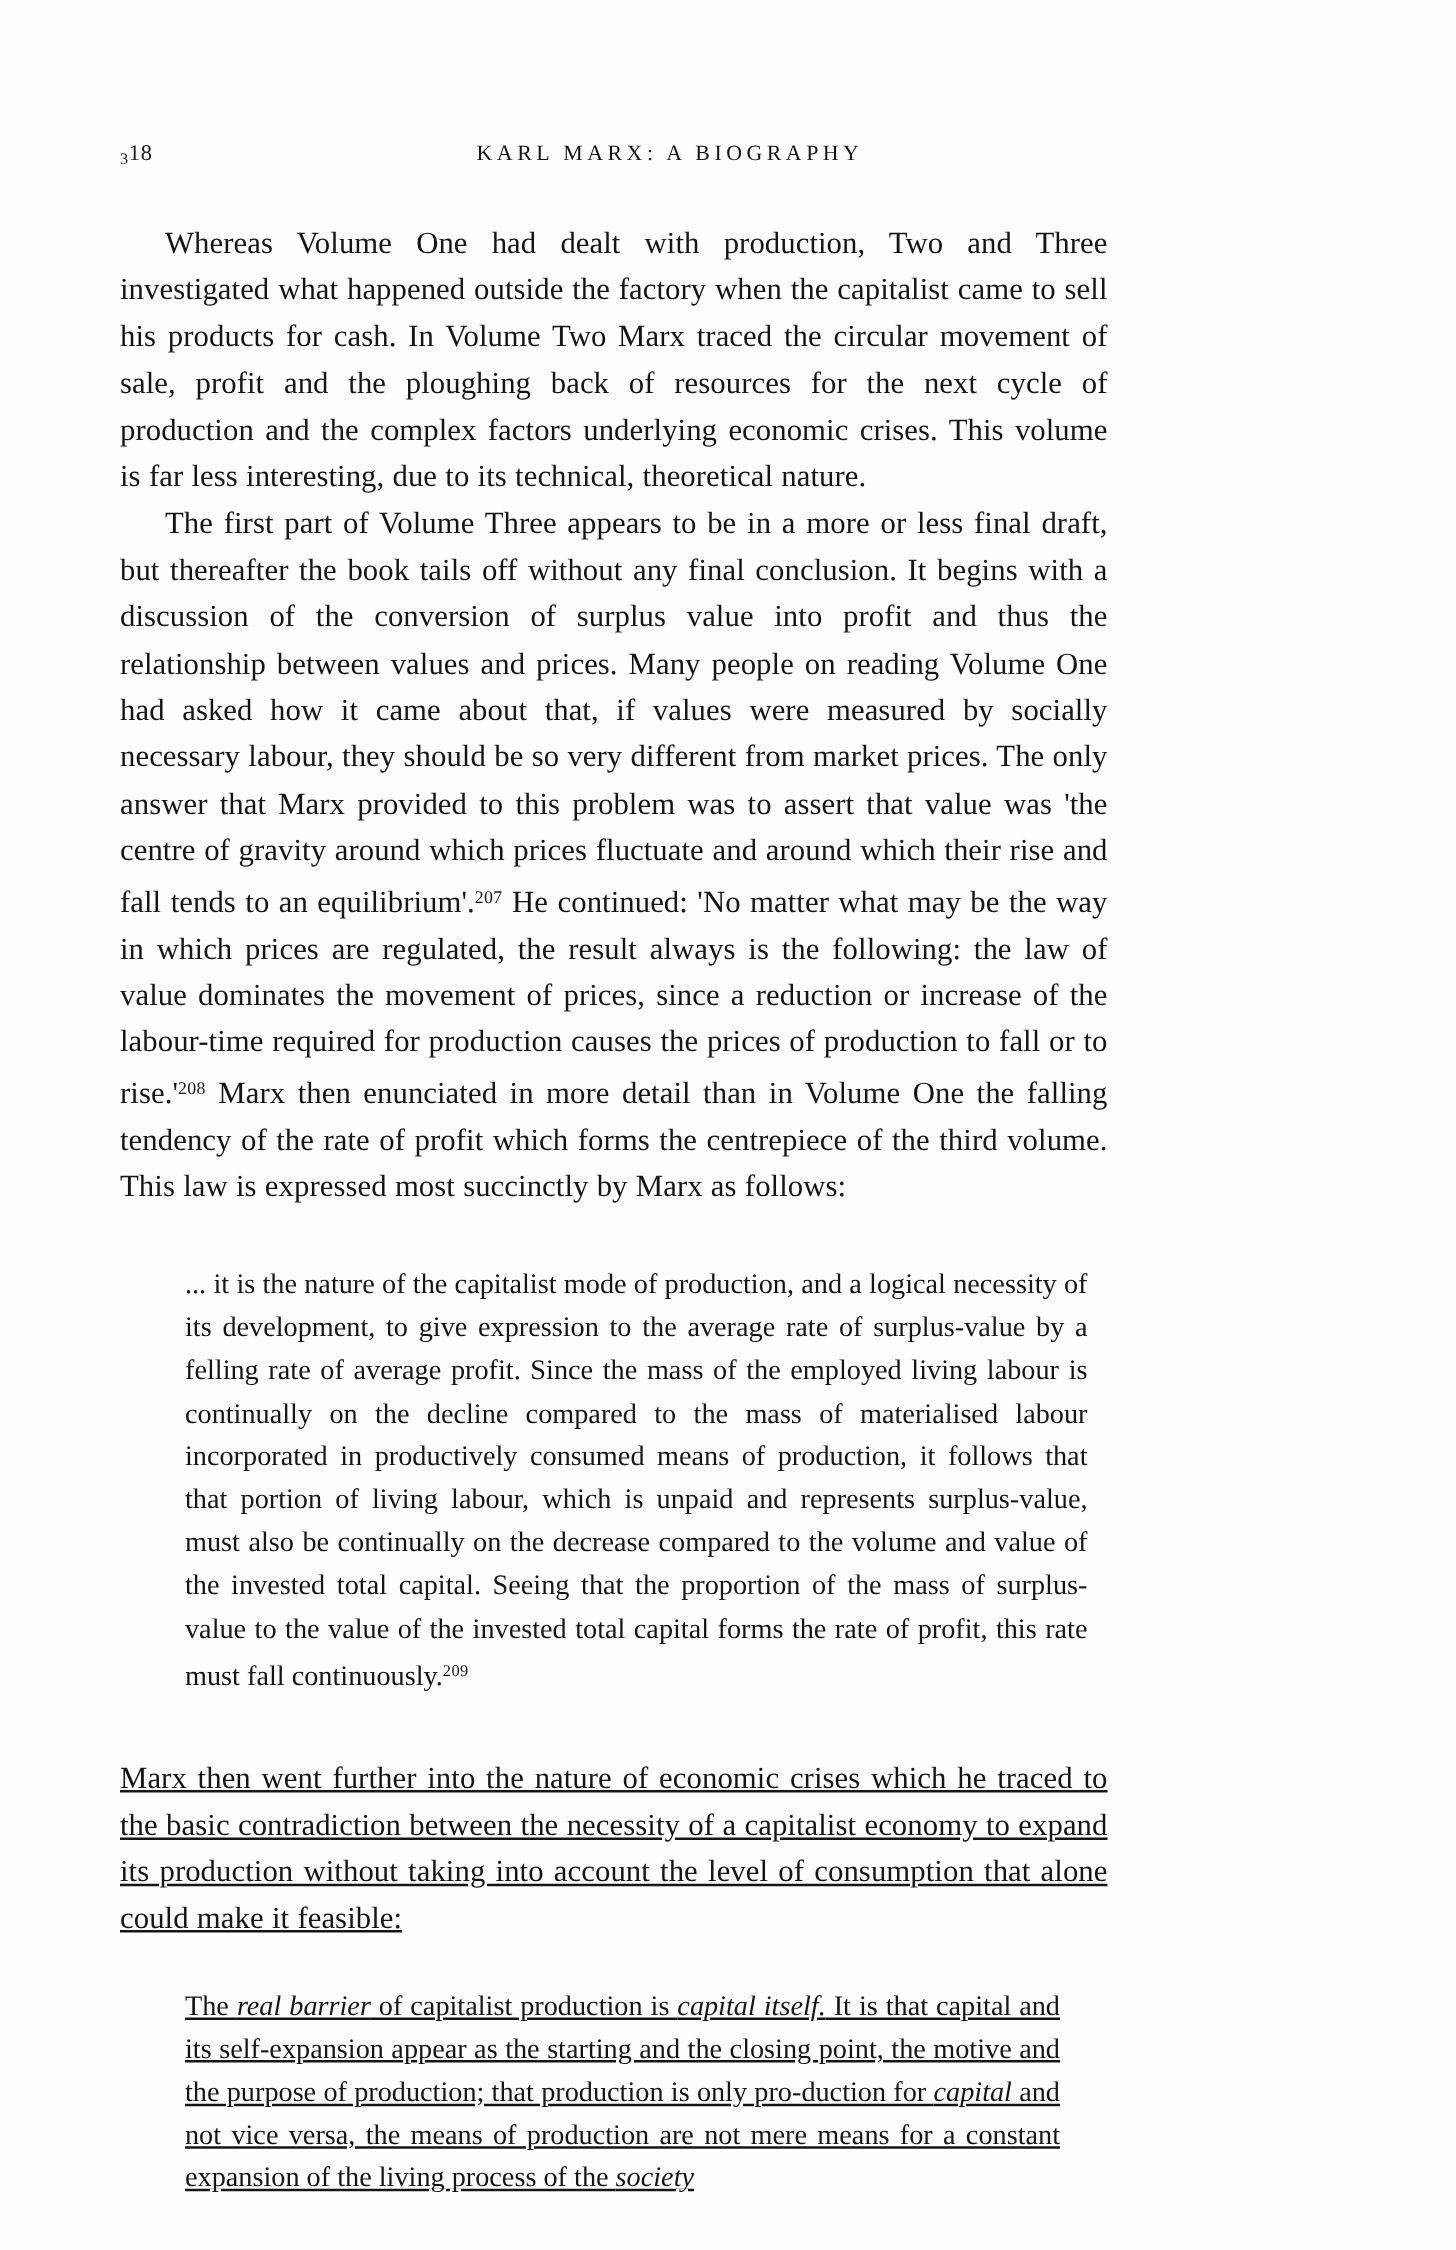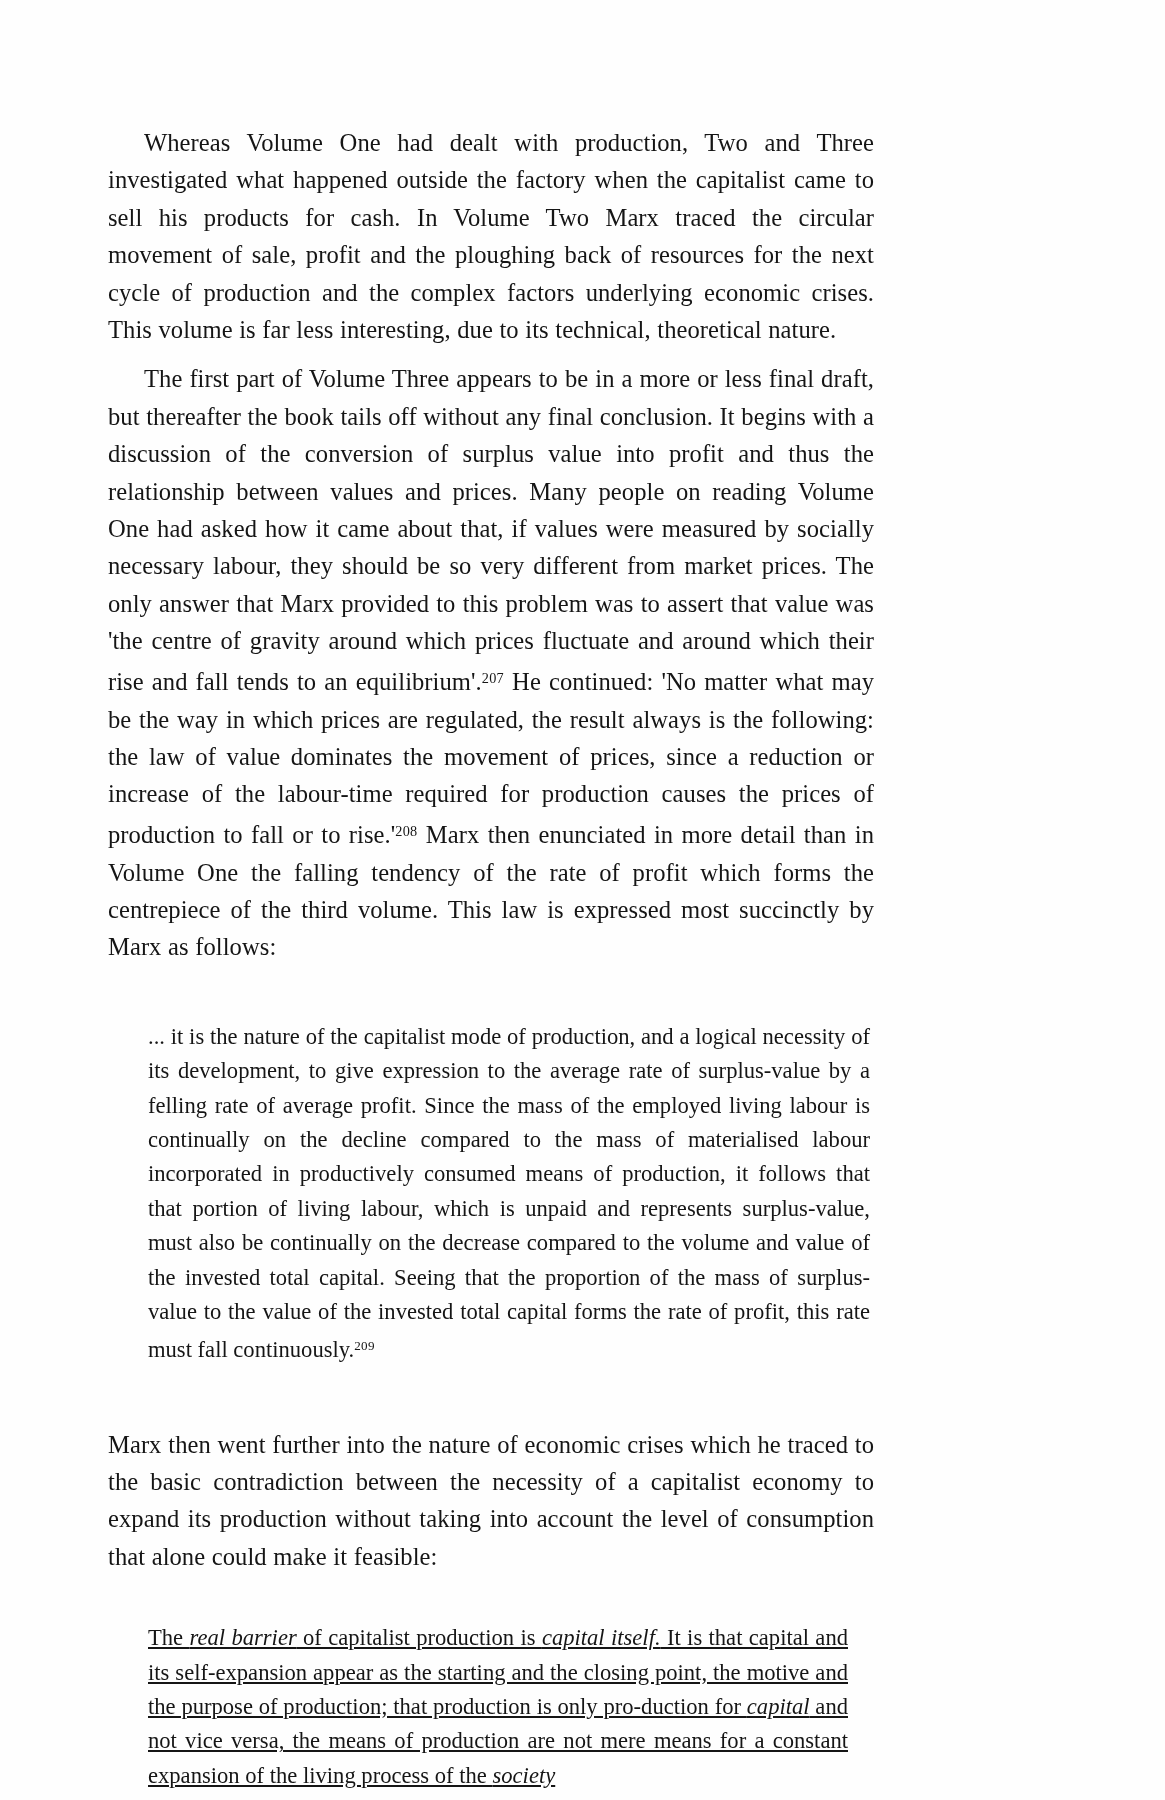--- a/index.html
+++ b/index.html
@@ -55,34 +55,35 @@
     text-align: center;
     font-size: 17.5px;
     letter-spacing: 3.6px;
     padding-right: 60px;
     white-space: nowrap;
     color: #141414;
   }
 
   
   p.body {
-    margin: 12px;
+    margin: 0;
     font-size: 24.6px;
     line-height: 37.4px;
     text-align: justify;
     text-justify: inter-word;
     letter-spacing: 0.05px;
     word-spacing: 0.4px;
     color: #151515;
   }
   p.body.indent {
     text-indent: 36px;
   }
   p.body.flush {
     text-indent: 0;
+    text-decoration: underline;
   }
 
   
   blockquote.quote {
     margin: 16px;
     padding: 0 0 0 36px;
     font-size: 22.6px;
     line-height: 34.4px;
     text-align: justify;
     color: #151515;
@@ -104,20 +105,24 @@
   }
 
   em { font-style: italic; }
 </style>
 </head>
 <body>
 
 <div class="page">
   <div class="content">
 
+    <div class="runninghead">
+      <div class="folio"><span class="f-small">3</span><span>18</span></div>
+      <div class="head-title">KARL MARX: A BIOGRAPHY</div>
+    </div>
 
     <p class="body indent">Whereas Volume One had dealt with production, Two and Three investigated what happened outside the factory when the capitalist came to sell his products for cash. In Volume Two Marx traced the circular movement of sale, profit and the ploughing back of resources for the next cycle of production and the complex factors underlying economic crises. This volume is far less interesting, due to its technical, theoretical nature.</p>
 
     <p class="body indent"><span>The first part of Volume Three appears to be in a more or less final draft, but thereafter the book tails off without any final conclusion. It begins with a discussion of the conversion of surplus value into profit and thus the relationship between values and prices. Many people on reading Volume One had asked how it came about that, if values were measured by socially necessary labour, they should be so very different from market prices. The only answer that Marx provided to this problem was to assert that value was 'the centre of gravity around which prices fluctuate and around which their rise and fall tends to an equilibrium'.</span><sup class="fn">207</sup><span> He continued: 'No matter what may be the way in which prices are regulated, the result always is the following: the law of value dominates the movement of prices, since a reduction or increase of the labour-time required for production causes the prices of production to fall or to rise.'</span><sup class="fn">208</sup><span> Marx then enunciated in more detail than in Volume One the falling tendency of the rate of profit which forms the centrepiece of the third volume. This law is expressed most succinctly by Marx as follows:</span></p>
 
     <div class="gap-md"></div>
 
     <blockquote class="quote"><span>... it is the nature of the capitalist mode of production, and a logical necessity of its development, to give expression to the average rate of surplus-value by a felling rate of average profit. Since the mass of the employed living labour is continually on the decline compared to the mass of materialised labour incorporated in productively consumed means of production, it follows that that portion of living labour, which is unpaid and represents surplus-value, must also be continually on the decrease compared to the volume and value of the invested total capital. Seeing that the proportion of the mass of surplus-value to the value of the invested total capital forms the rate of profit, this rate must fall continuously.</span><sup class="fn">209</sup></blockquote>
 
     <div class="gap-lg"></div>

